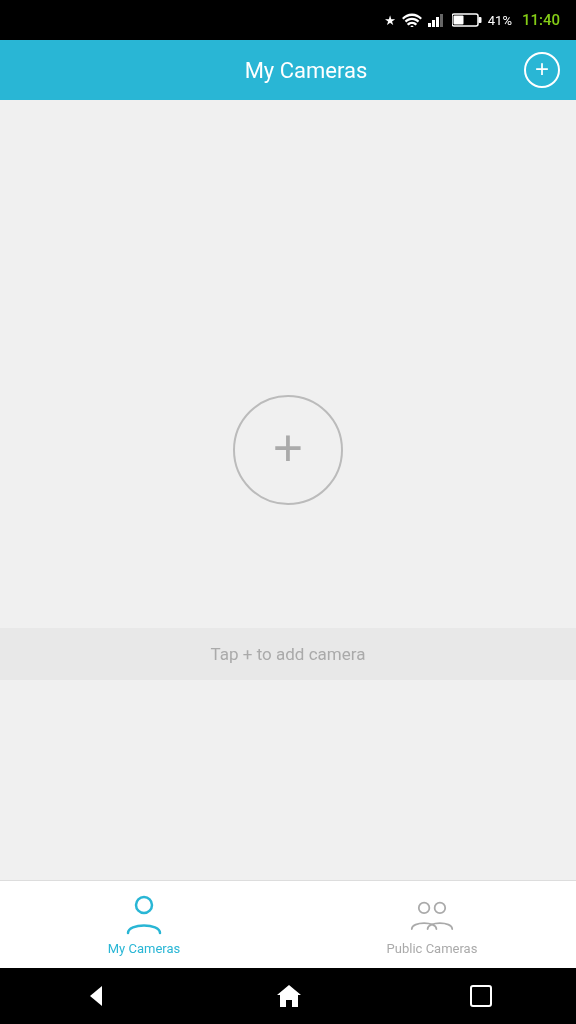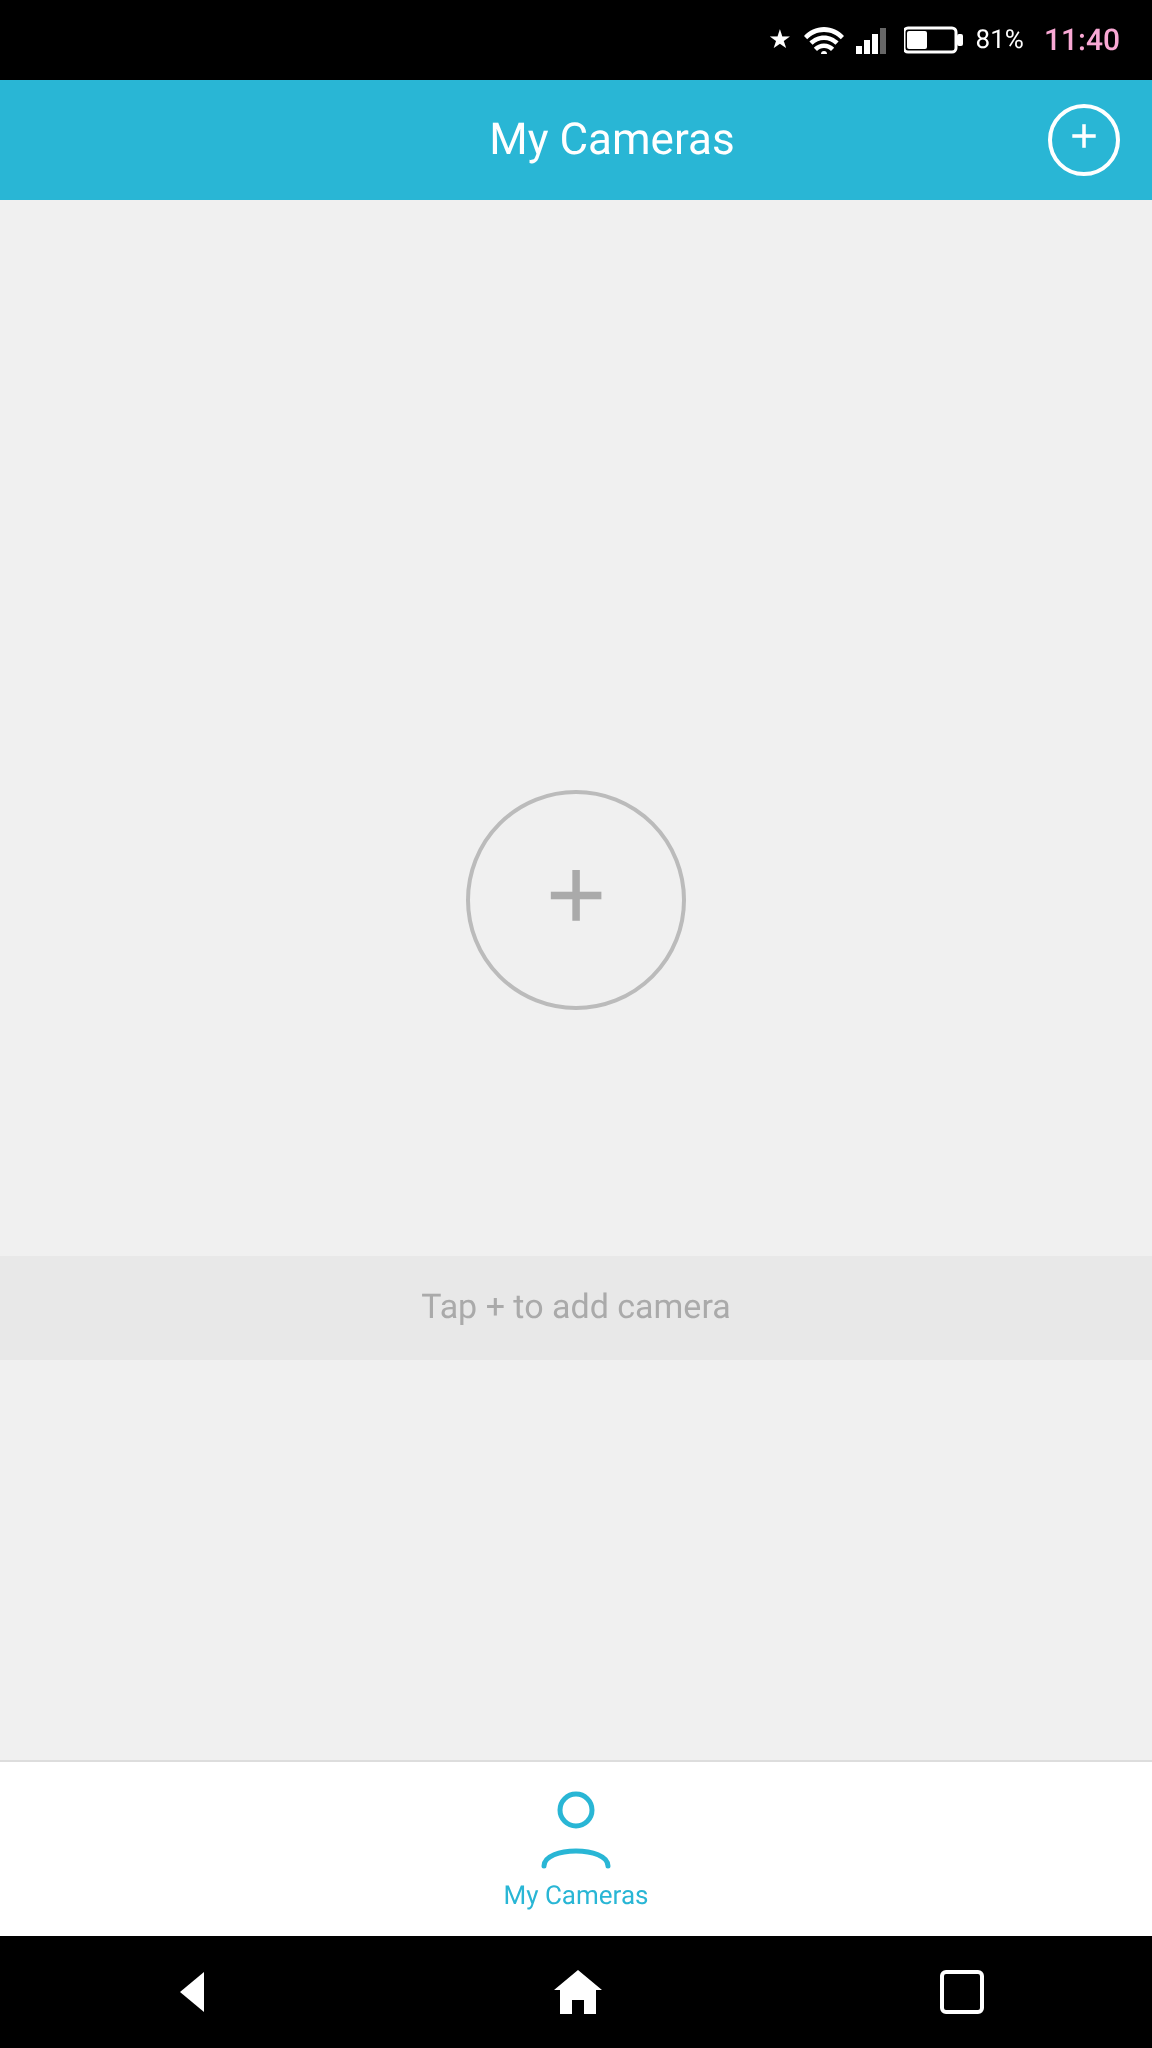--- a/index.html
+++ b/index.html
@@ -28,21 +28,21 @@
     .status-bar-icons {
       display: flex;
       align-items: center;
       gap: 6px;
     }
     .status-icon {
       color: #fff;
       font-size: 13px;
     }
     .status-time {
-      color: #f9a8d4;
+      color: #84cc16;
       font-size: 15px;
       font-weight: 500;
       margin-left: 4px;
     }
     .battery-icon {
       display: inline-flex;
       align-items: center;
       color: #fff;
       font-size: 12px;
     }
@@ -219,21 +219,21 @@
       </svg>
     </span>
 
     <span class="battery-icon">
       <svg width="30" height="14" viewBox="0 0 30 14">
         <rect x="0" y="1" width="26" height="12" rx="2" ry="2" fill="none" stroke="white" stroke-width="1.5"></rect>
         <rect x="26.5" y="4" width="3" height="6" rx="1" fill="white"></rect>
         <rect x="1.5" y="2.5" width="10" height="9" rx="1" fill="white"></rect>
       </svg>
     </span>
-    <span class="status-icon">81%</span>
+    <span class="status-icon">41%</span>
     <span class="status-time">11:40</span>
   </div>
 </div>
 
 <div class="app-bar">
   <div style="width:36px"></div>
   <span class="app-bar-title">My Cameras</span>
   <button class="add-button-header">
     <span>+</span>
   </button>
@@ -256,20 +256,32 @@
     <div class="nav-icon">
 
       <svg width="36" height="40" viewBox="0 0 36 40" fill="none">
         <circle cx="18" cy="10" r="8" stroke="#29b6d5" stroke-width="2.5" fill="none"></circle>
         <path d="M2 38 C2 28 34 28 34 38" stroke="#29b6d5" stroke-width="2.5" fill="none" stroke-linecap="round"></path>
       </svg>
     </div>
     <span class="nav-label active">My Cameras</span>
   </div>
 
+  <div class="nav-item">
+    <div class="nav-icon">
+
+      <svg width="50" height="40" viewBox="0 0 50 40" fill="none">
+        <circle cx="16" cy="12" r="6" stroke="#aaa" stroke-width="2" fill="none"></circle>
+        <path d="M2 36 C2 27 30 27 30 36" stroke="#aaa" stroke-width="2" fill="none" stroke-linecap="round"></path>
+        <circle cx="34" cy="12" r="6" stroke="#aaa" stroke-width="2" fill="none"></circle>
+        <path d="M20 36 C20 27 48 27 48 36" stroke="#aaa" stroke-width="2" fill="none" stroke-linecap="round"></path>
+      </svg>
+    </div>
+    <span class="nav-label">Public Cameras</span>
+  </div>
 
 
 </div>
 
 <div class="system-nav">
 
   <div class="sys-nav-btn">
     <svg width="28" height="28" viewBox="0 0 28 28" fill="white">
       <polygon points="20,4 8,14 20,24"></polygon>
     </svg>

